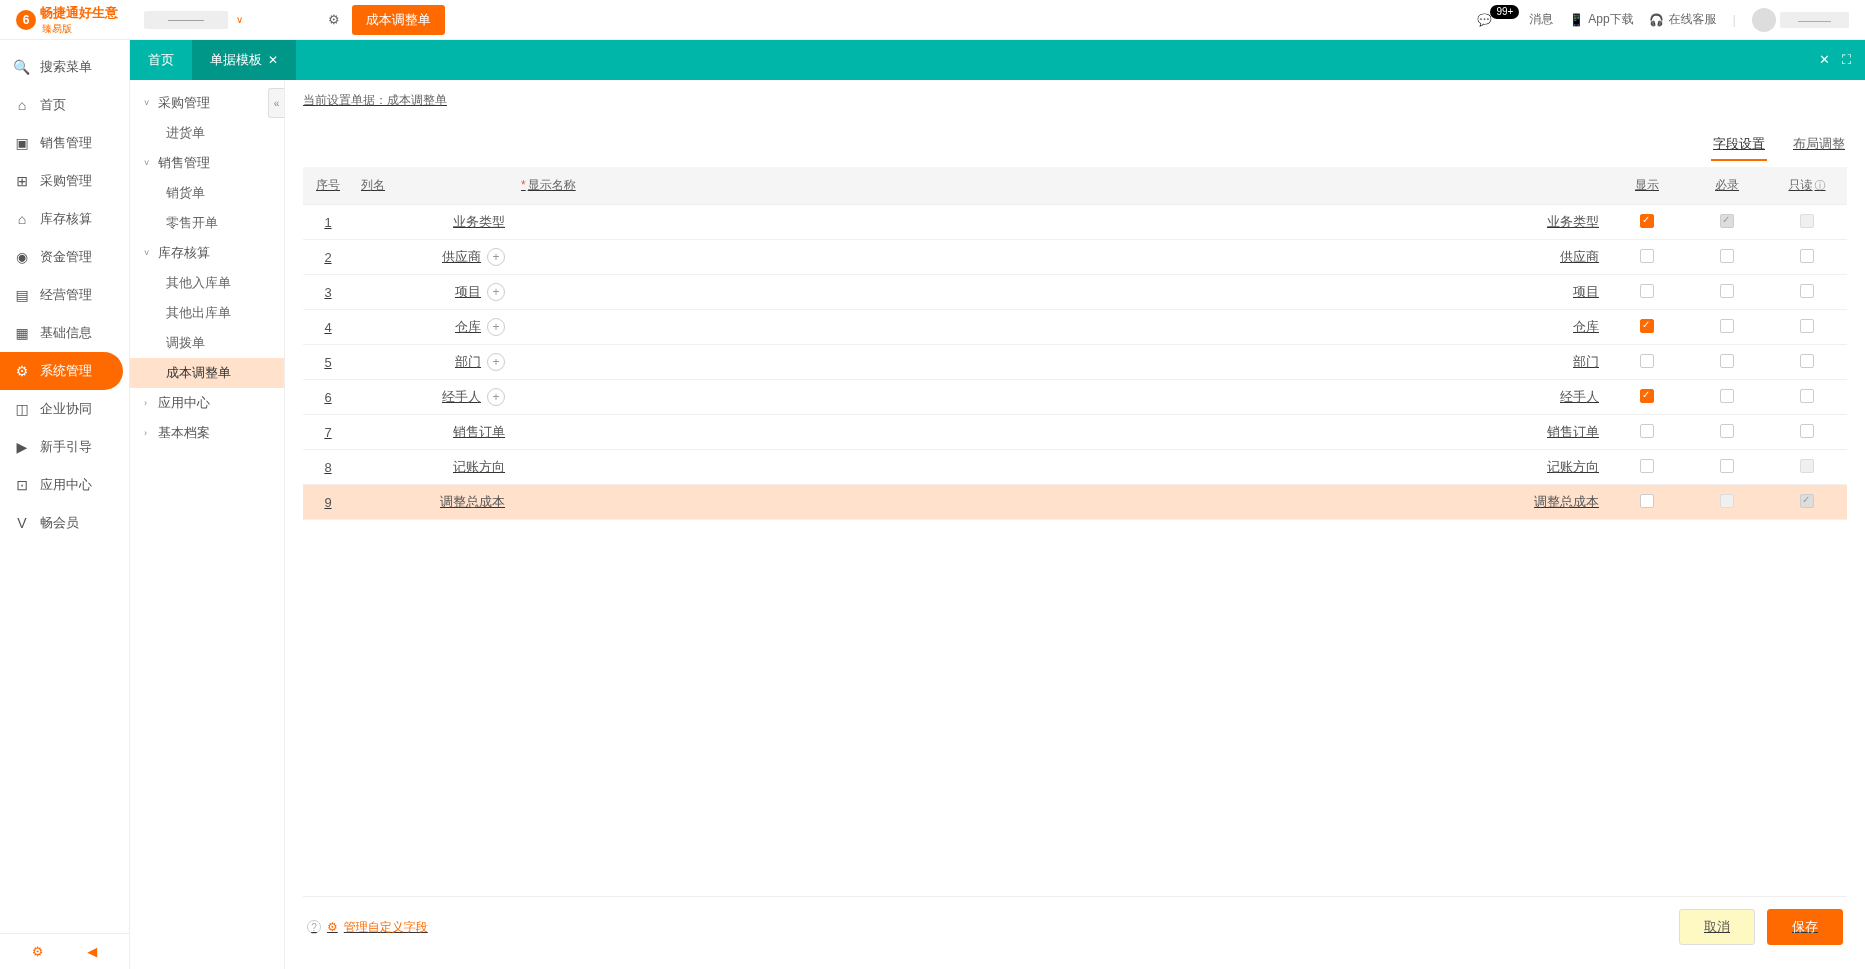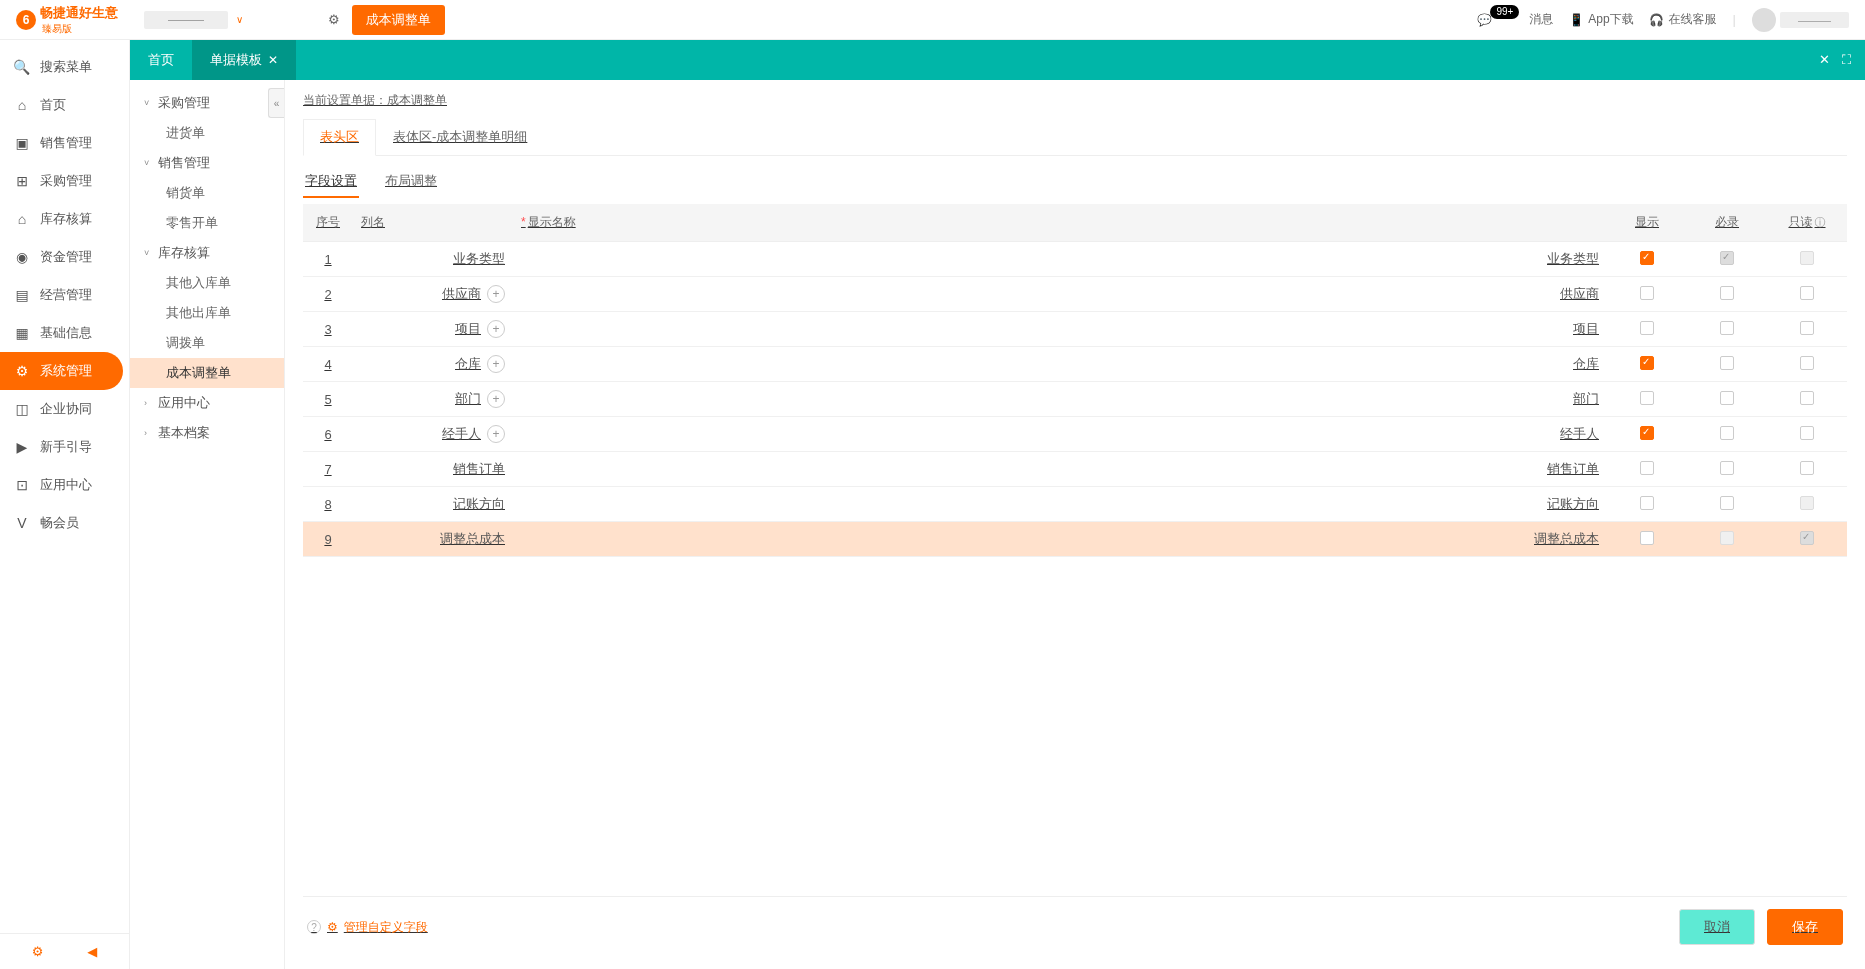--- a/index.html
+++ b/index.html
@@ -57,21 +57,21 @@
     .tree-leaf { padding: 6px 14px 6px 36px; color: #666; cursor: pointer; font-size: 13px; }
     .tree-leaf.active { background: #ffe1cc; color: #333; }
     
     
     .panel { flex: 1; display: flex; flex-direction: column; padding: 12px 18px; overflow: hidden; text-decoration: underline; }
     .crumb { font-size: 12px; color: #666; margin-bottom: 10px; }
     .inner-tabs { display: flex; border-bottom: 1px solid #eee; }
     .inner-tab { padding: 8px 16px; border: 1px solid transparent; cursor: pointer; font-size: 13px; color: #666; }
     .inner-tab.active { border: 1px solid #eee; border-bottom-color: #fff; color: #ff6a00; margin-bottom: -1px; background: #fff; }
     
-    .sub-tabs { display: flex; justify-content: flex-start; gap: 24px; margin: 10px 0 6px; }
+    .sub-tabs { display: flex; justify-content: flex-end; gap: 24px; margin: 10px 0 6px; }
     .sub-tab { padding: 6px 2px; cursor: pointer; font-size: 13px; color: #666; border-bottom: 2px solid transparent; }
     .sub-tab.active { color: #333; border-bottom-color: #ff6a00; }
     
     .tbl-wrap { flex: 1; overflow: auto; }
     table { width: 100%; border-collapse: collapse; }
     thead { background: #f5f5f5; }
     th { padding: 10px 8px; text-align: left; font-weight: normal; color: #666; font-size: 12px; border-bottom: 1px solid #eee; }
     th.center, td.center { text-align: center; }
     td { padding: 8px; border-bottom: 1px solid #f0f0f0; font-size: 13px; color: #555; text-align: right; }
     tr.hl td { background: #ffe1cc; }
@@ -82,21 +82,21 @@
     .chk.checked::after { content: "✓"; color: #fff; font-size: 10px; position: absolute; top: -1px; left: 1px; }
     .chk.disabled { background: #f0f0f0; border-color: #ddd; cursor: not-allowed; }
     .chk.disabled.checked { background: #ddd; border-color: #ccc; }
     .chk.disabled.checked::after { color: #999; }
     .help-ic { color: #999; font-size: 11px; margin-left: 2px; }
     
     .footer-bar { display: flex; align-items: center; padding: 12px 4px; border-top: 1px solid #eee; margin-top: 8px; }
     .ft-left { display: flex; align-items: center; gap: 6px; color: #ff6a00; font-size: 12px; cursor: pointer; }
     .ft-left .q { color: #aaa; border: 1px solid #ccc; border-radius: 50%; width: 14px; height: 14px; display: inline-flex; align-items: center; justify-content: center; font-size: 10px; }
     .ft-spacer { flex: 1; }
-    .btn { padding: 8px 24px; border-radius: 3px; cursor: pointer; font-size: 13px; border: 1px solid #ddd; background: #5eead4; color: #555; }
+    .btn { padding: 8px 24px; border-radius: 3px; cursor: pointer; font-size: 13px; border: 1px solid #ddd; background: #fef9c3; color: #555; }
     .btn.primary { background: #ff6a00; border-color: #ff6a00; color: #fff; margin-left: 12px; }
     
     .col-idx { width: 50px; }
     .col-name { width: 160px; position: relative; }
     .col-disp { }
     .col-chk { width: 80px; }
   </style>
 </head>
 <body>
 
@@ -252,24 +252,20 @@
                 <span class="tree-caret">›</span>
                 <span>基本档案</span>
               </div>
             </div>
         </div>
 
         <div class="panel">
           <div class="crumb">
             <span>当前设置单据：</span><span>成本调整单</span>
           </div>
-          <div class="inner-tabs" id="inner-tabs">
-              <div class="inner-tab active">表头区</div>
-              <div class="inner-tab">表体区-成本调整单明细</div>
-            </div>
           <div class="sub-tabs" id="sub-tabs">
               <div class="sub-tab active">字段设置</div>
               <div class="sub-tab">布局调整</div>
             </div>
 
           <div class="tbl-wrap">
             <table>
               <thead>
                 <tr>
                   <th class="col-idx center">序号</th>

